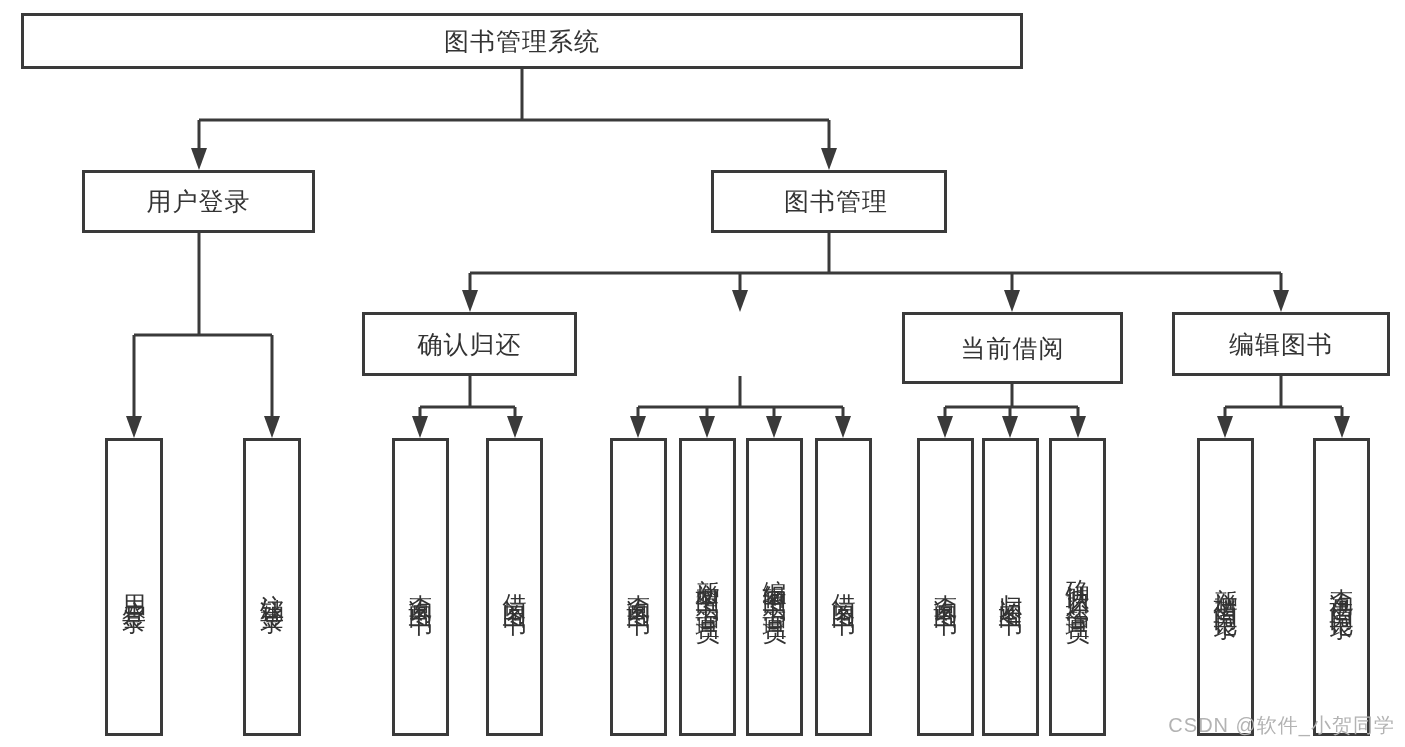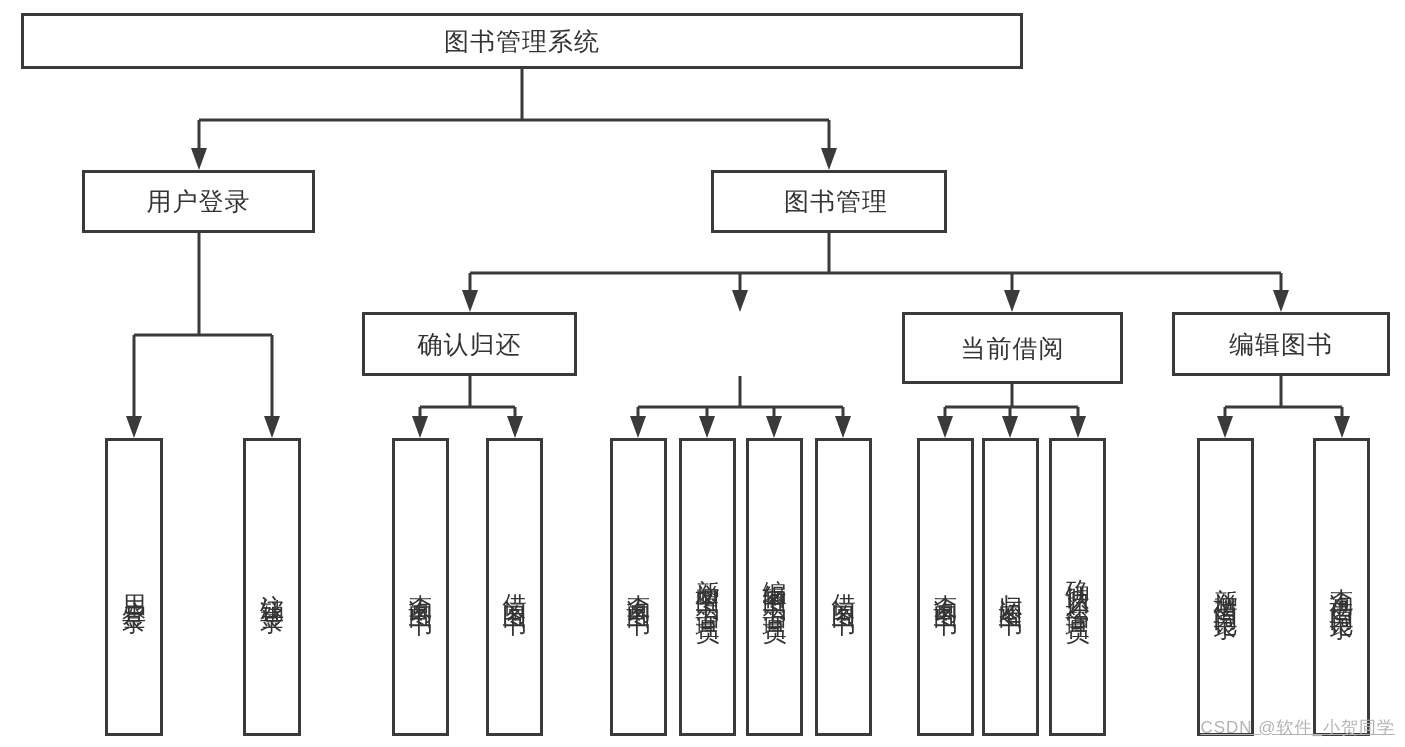--- a/index.html
+++ b/index.html
@@ -32,26 +32,25 @@
   .vbox .vtext{
     writing-mode:vertical-rl;
     text-orientation:mixed;
     letter-spacing:6px;
     line-height:1;
     white-space:nowrap;
   }
   #watermark{
     position:absolute;
     right:10px;bottom:8px;
-    font-size:17px;
+    font-size:20px;
     color:var(--watermark);
     letter-spacing:1px;
     z-index:5;
     white-space:nowrap;
-    text-decoration:underline;
   }
 </style>
 </head>
 <body>
 
 <div id="stage">
 
   <svg id="connectors" viewBox="0 0 1405 747" xmlns="http://www.w3.org/2000/svg">
 
     <g>

